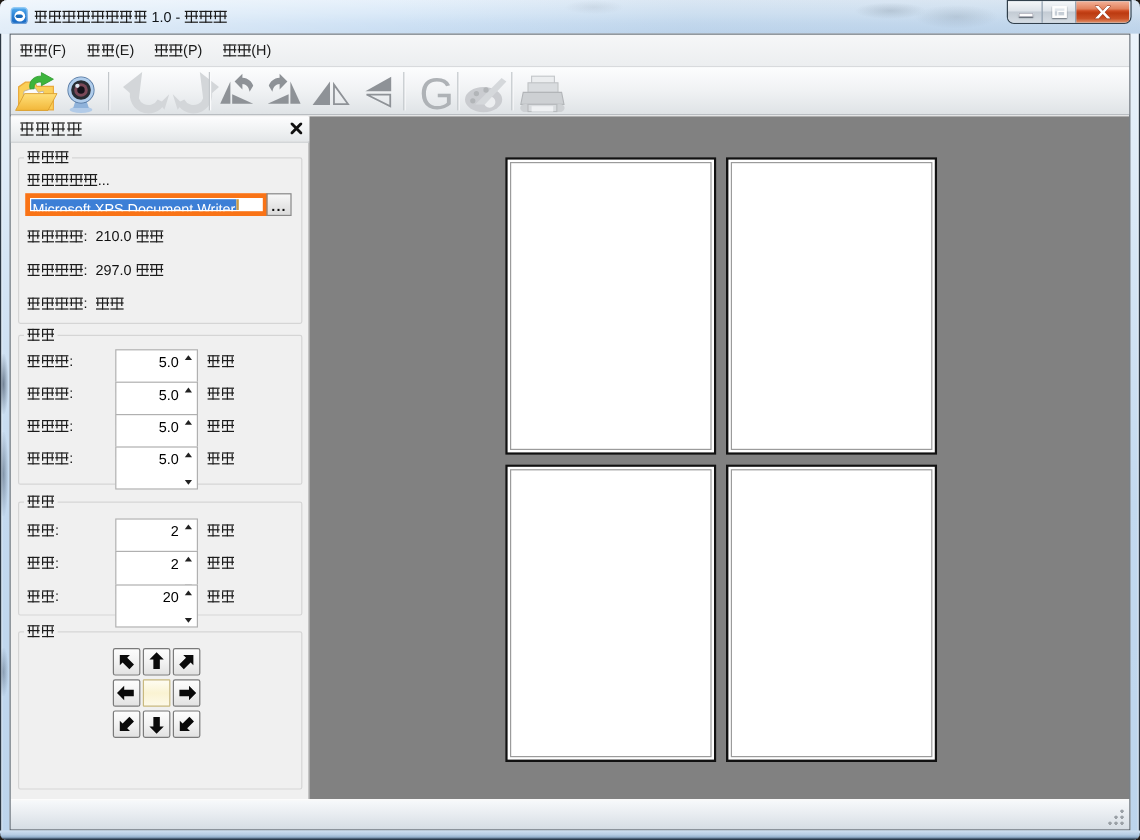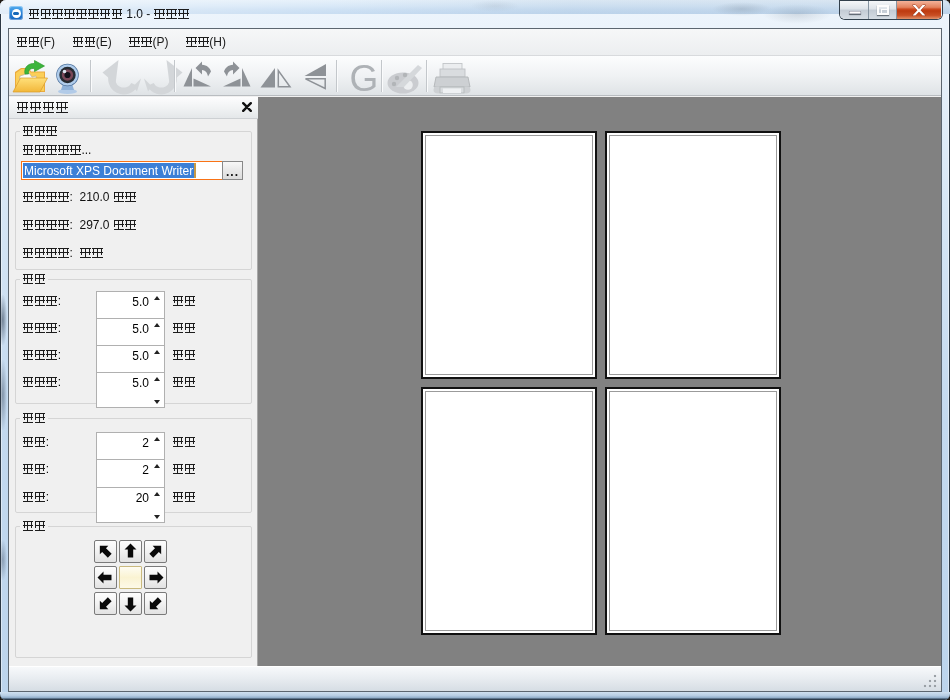--- a/index.html
+++ b/index.html
@@ -3,21 +3,21 @@
 <meta charset="utf-8">
 <style>
 *{margin:0;padding:0;box-sizing:border-box}
 html,body{width:950px;height:700px;overflow:hidden}
 body{font-family:"Liberation Sans",sans-serif;background:#201a14;position:relative}
 
 #win{position:absolute;inset:0;border-radius:6px;overflow:hidden;
  background:linear-gradient(180deg,#eef5fc 0%,#d6e6f5 30%,#c3d9ef 60%,#bcd4ec 100%);
  box-shadow:inset 0 0 0 1px #2c3844, inset 0 0 0 2px rgba(255,255,255,.45);}
 
-#titlebar{position:absolute;left:0;top:0;right:0;height:14px;
+#titlebar{position:absolute;left:0;top:0;right:0;height:28px;
  background:linear-gradient(180deg,#e4effa 0%,#d6e7f7 40%,#c9def3 70%,#c2d9f0 100%);}
 #titlebar .smudge1{position:absolute;left:712px;top:2px;width:60px;height:14px;
  background:radial-gradient(ellipse at center,rgba(90,105,120,.22),rgba(90,105,120,0) 70%)}
 #titlebar .smudge2{position:absolute;left:762px;top:4px;width:70px;height:20px;
  background:radial-gradient(ellipse at center,rgba(100,115,130,.20),rgba(100,115,130,0) 70%)}
 #titlebar .smudge3{position:absolute;left:470px;top:0px;width:50px;height:12px;
  background:radial-gradient(ellipse at center,rgba(110,120,135,.12),rgba(110,120,135,0) 70%)}
 #titlebar .hshade{position:absolute;inset:0;background:linear-gradient(90deg,rgba(255,255,255,.5) 0%,rgba(255,255,255,.1) 35%,rgba(130,155,180,.10) 60%,rgba(150,170,190,.14) 100%)}
 #bframe{position:absolute;left:0;right:0;bottom:0;height:8px;border-radius:0 0 6px 6px;
  background:linear-gradient(180deg,#cfe0f0 0%,#b6cde4 45%,#93b0cc 70%,#3c5066 88%,#1b2733 100%)}
@@ -48,21 +48,21 @@
  background:linear-gradient(180deg,#f6f7f8,#eceef0);border-bottom:1px solid #d8dadd;
  display:flex;align-items:center;font-size:12px;color:#1a1a1a}
 #menubar .mi{margin-left:9px;padding:0 4px}
 #menubar .mi:first-child{margin-left:3px}
 
 #toolbar{position:absolute;left:0;top:27px;width:932px;height:40px;
  background:linear-gradient(180deg,#fcfdfe 0%,#f0f2f4 50%,#dfe3e6 100%);border-bottom:1px solid #b9bdc1}
 .sep{position:absolute;top:4px;width:1px;height:32px;background:#c3c7cb;box-shadow:1px 0 0 #fafbfc}
 
 #panel{position:absolute;left:0;top:68px;width:249px;height:569px;background:#f0f0f0;border-right:1px solid #a8a8a8}
-#pinput{position:absolute;left:12px;top:64px;width:202px;height:19px;background:#fff;border:1px solid #f97316;font-size:12px;color:#fff;white-space:nowrap;overflow:hidden}
+#pinput{position:absolute;left:12px;top:64px;width:202px;height:19px;background:#fff;border:4px solid #f97316;font-size:12px;color:#fff;white-space:nowrap;overflow:hidden}
 #psel{position:absolute;left:1px;top:1px;bottom:1px;background:#3c7fd6;padding:0 1px;line-height:16px}
 #pcur{position:absolute;left:172px;top:1px;bottom:1px;width:1.5px;background:#c89a45}
 #pbtn{position:absolute;left:213px;top:64px;width:21px;height:19px;border:1px solid #888;
  background:linear-gradient(180deg,#f8f8f8,#e8e8e8 50%,#dcdcdc);font-size:12px;font-weight:bold;
  text-align:center;line-height:21px;color:#111;letter-spacing:1px}
 #phead{position:absolute;left:0;top:0;width:249px;height:22px;
  background:linear-gradient(180deg,#fdfdfe 0%,#f0f2f3 55%,#e4e7e9 100%);border-bottom:1px solid #cdd0d3}
 #phead .t{position:absolute;left:7px;top:4px;font-weight:bold;font-size:12px}
 #phead .t b.c{width:11.5px;height:11.5px;margin:0 .8px}
 #phead .x{position:absolute;right:6px;top:5px}

